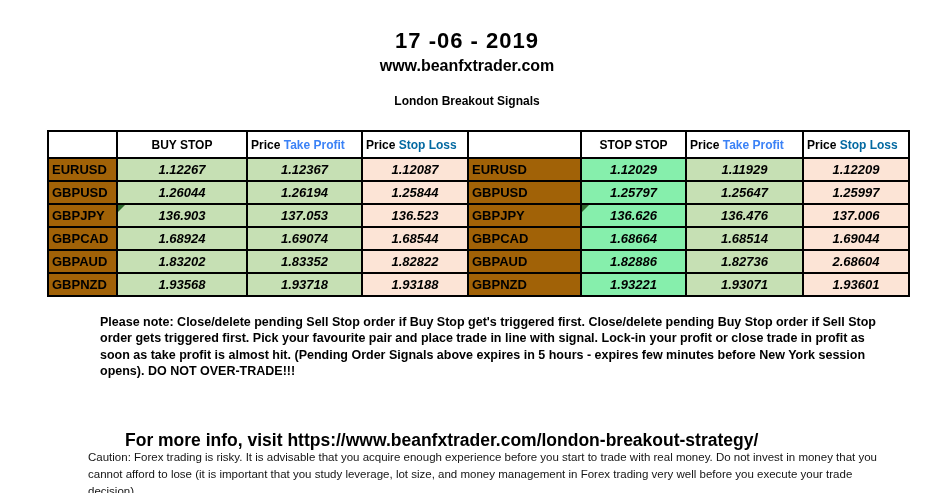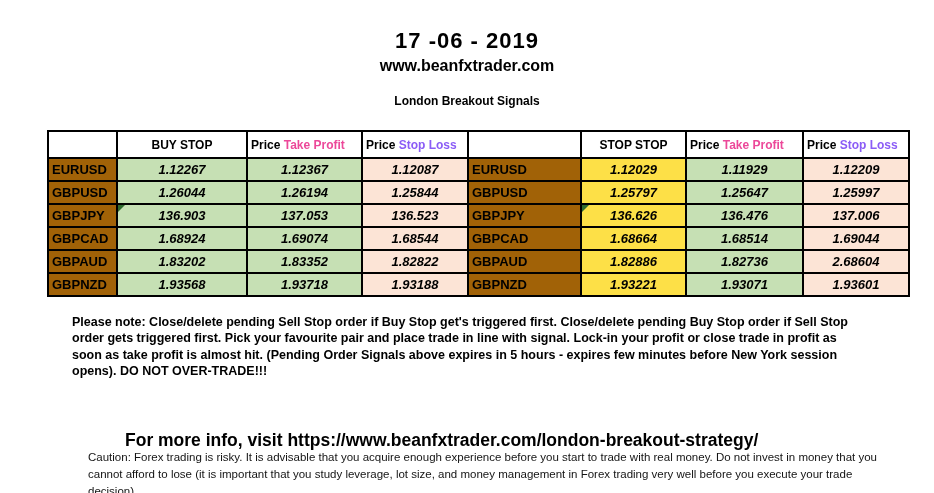--- a/index.html
+++ b/index.html
@@ -34,37 +34,37 @@
 
   td.blank-free { border: none; background: transparent; }
   td.blank-box  { background: #fff; }
 
   td.pair { text-align: left; background: #a16207; padding-left: 5px; }
   td.num  { text-align: center; font-style: italic; }
   td.hc   { text-align: center; }
   td.hl   { text-align: left; }
 
   .fill-green  { background: #C6E0B4; }
-  .fill-orange { background: #fde047; }
+  .fill-orange { background: #86efac; }
   .fill-peach  { background: #FCE4D6; }
 
-  .txt-green { color: #ec4899; }
-  .txt-red   { color: #8b5cf6; }
+  .txt-green { color: #3b82f6; }
+  .txt-red   { color: #0369a1; }
 
   td.flag { position: relative; }
   td.flag::before {
     content: "";
     position: absolute; top: 0; left: 0;
     width: 0; height: 0;
     border-top: 7px solid #2f6a2f;
     border-right: 7px solid transparent;
   }
 
   .note-text {
-    position: absolute; left: 72px; top: 301px; width: 784px;
+    position: absolute; left: 100px; top: 301px; width: 784px;
     font-size: 12.5px; font-weight: bold; line-height: 1.33;
   }
   .info-line {
     position: absolute; left: 125px; top: 412px; width: 760px;
     font-size: 17.5px; font-weight: bold;
   }
   .caution-text {
     position: absolute; left: 88px; top: 437px; width: 800px;
     font-size: 11.5px; font-weight: normal; line-height: 1.5; color: #141414;
   }

